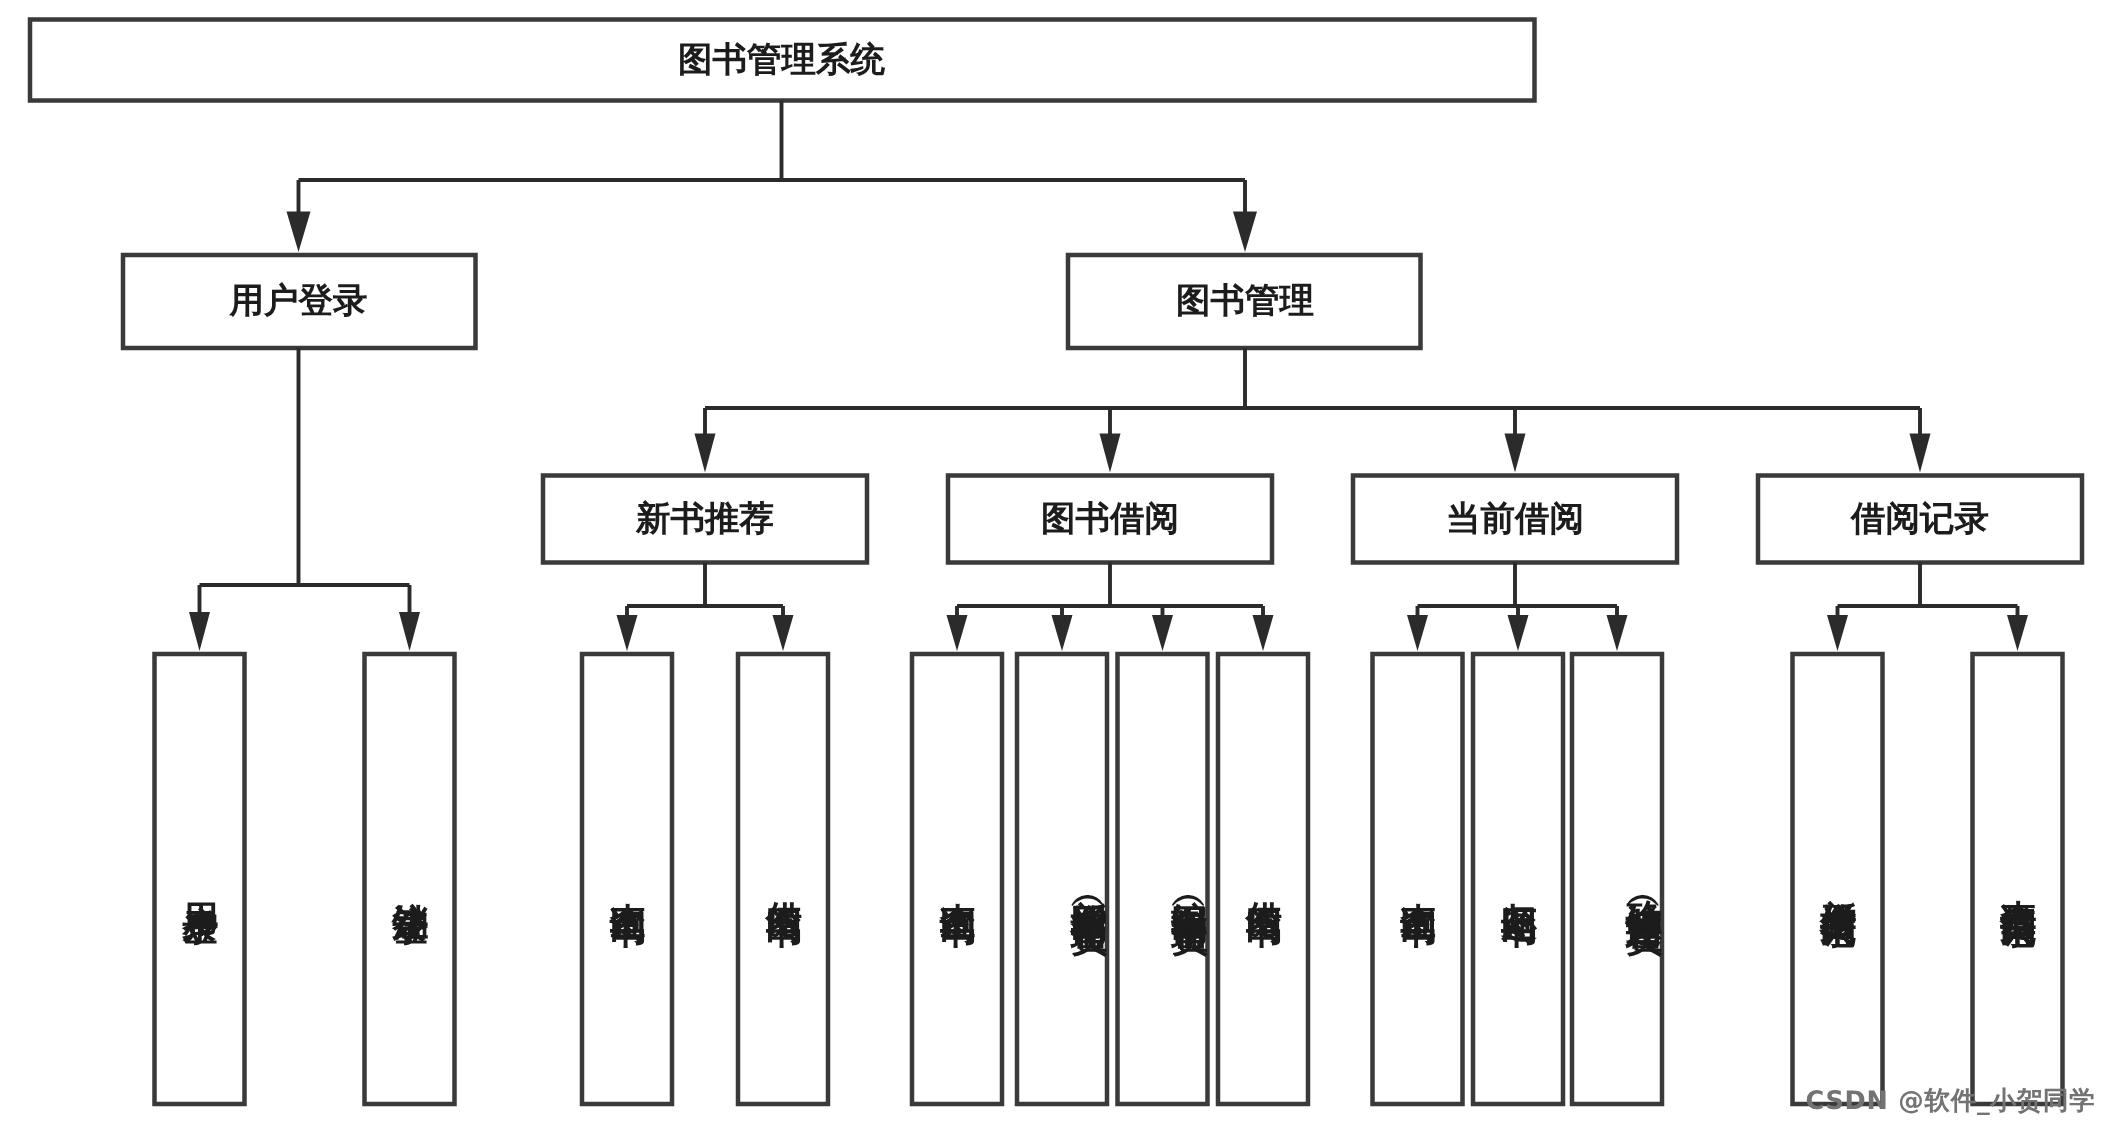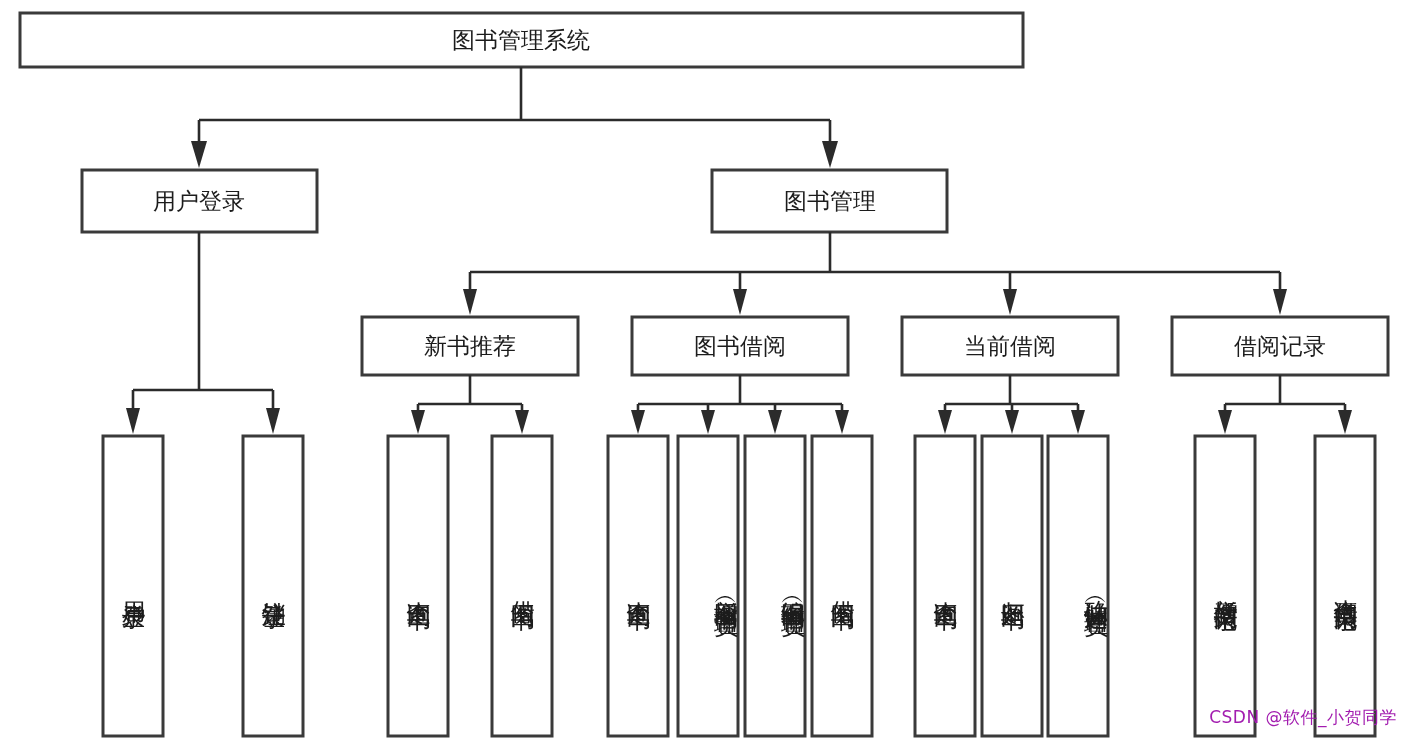--- a/index.html
+++ b/index.html
@@ -11,20 +11,21 @@
     width: 1405px;
     height: 747px;
     font-family: "DejaVu Sans", "Liberation Sans", sans-serif;
     overflow: hidden;
   }
   #diagram-root {
     position: relative;
     width: 1405px;
     height: 747px;
     background: #ffffff;
+    font-weight: bold;
   }
   svg.flow {
     position: absolute;
     top: 0;
     left: 0;
     width: 1405px;
     height: 747px;
   }
   .node-box {
     fill: #ffffff;
@@ -58,24 +59,24 @@
     letter-spacing: 2px;
     white-space: nowrap;
     display: flex;
     align-items: center;
     justify-content: center;
     user-select: none;
   }
   .watermark {
     position: absolute;
     right: 8px;
-    bottom: 18px;
+    bottom: 2px;
     font-family: "DejaVu Sans", "Liberation Sans", sans-serif;
     font-size: 17px;
-    color: #a21caf;
+    color: #737373;
     letter-spacing: 0.5px;
     white-space: nowrap;
   }
 </style>
 </head>
 <body>
 
 <div id="diagram-root">
 
   <svg class="flow" viewBox="0 0 1405 747" xmlns="http://www.w3.org/2000/svg">

